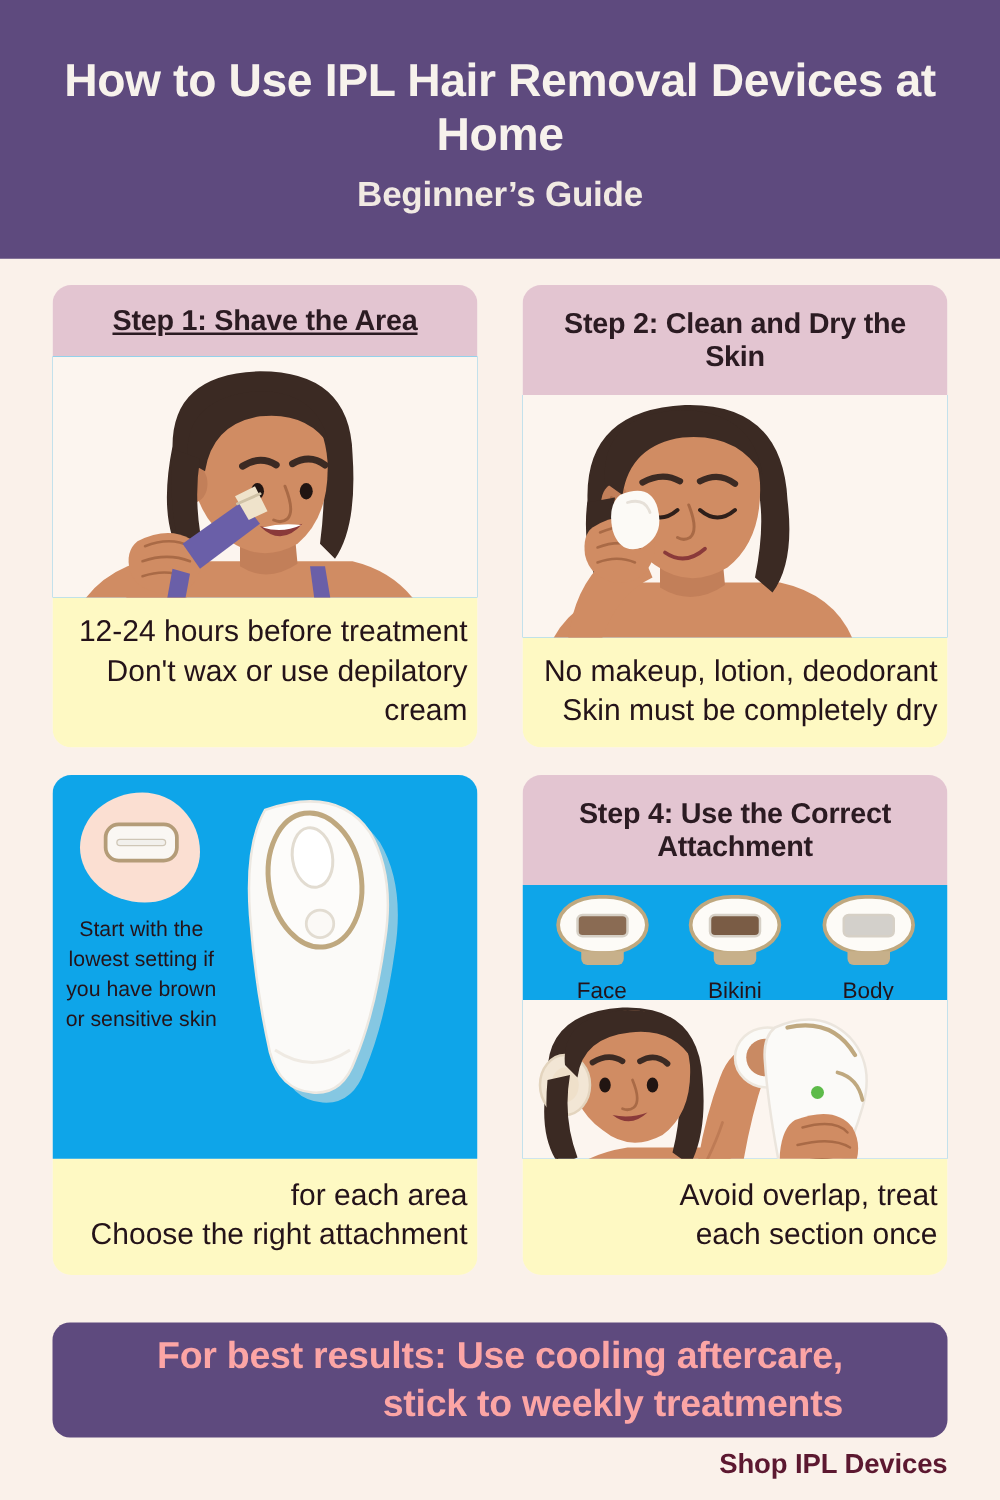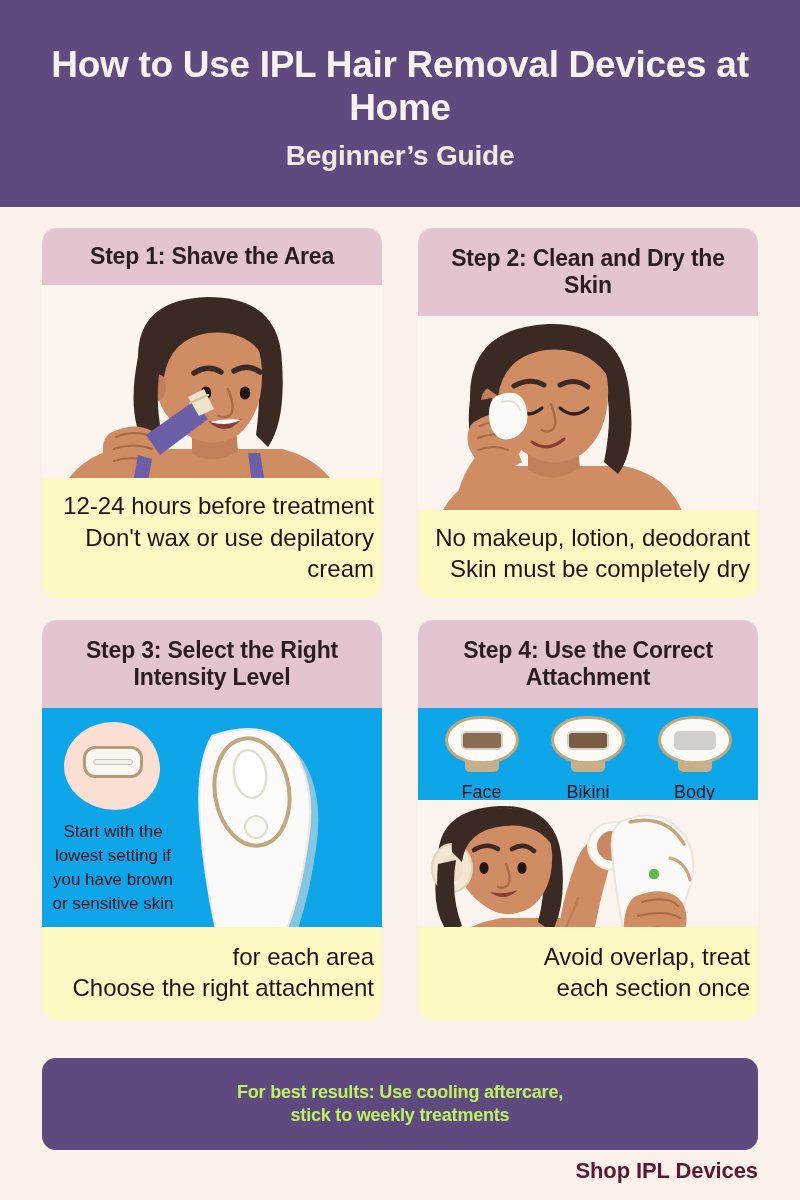--- a/index.html
+++ b/index.html
@@ -42,38 +42,38 @@
     display: flex; flex-direction: column; position: relative;
   }
   .card-head {
     background: #E3C5D1; color: #2B1B22;
     font-size: 23px; font-weight: bold; text-align: center;
     line-height: 1.18; letter-spacing: -0.2px;
     padding: 15px 12px 15px;
     display: flex; align-items: center; justify-content: center;
   }
   .card-head.two-line { min-height: 88px; }
-  .card-head.one-line { min-height: 57px; }
+  .card-head.one-line { min-height: 57px; text-decoration: underline; }
   .card-art { flex: 1; position: relative; overflow: hidden; background: #0ea5e9; }
   .card-foot {
     background: #fef9c3; color: #241319;
     font-size: 24px; text-align: right; line-height: 1.32;
     padding: 12px 8px 13px;
   }
   .card-foot.tall { padding: 14px 8px 16px; }
 
   
   .banner {
     position: absolute; left: 42px; top: 1058px; width: 716px; height: 92px;
     background: #5E4A7E; border-radius: 14px;
     display: flex; align-items: center; justify-content: center;
   }
   .banner-text {
-    color: #bef264; font-size: 18px; font-weight: bold;
-    text-align: center; line-height: 1.3; letter-spacing: -0.2px;
+    color: #fca5a5; font-size: 30px; font-weight: bold;
+    text-align: right; line-height: 1.3; letter-spacing: -0.2px;
   }
   .shop-cta {
     position: absolute; right: 42px; top: 1158px;
     color: #5C1830; font-size: 22px; font-weight: bold;
     letter-spacing: -0.1px;
   }
 
   
   .s3-wrap { position: absolute; inset: 0; }
   .s3-blob {
@@ -228,21 +228,20 @@
           <path d="M84 86 q14 -4 18 8" stroke="#E6E0D8" stroke-width="2.2" fill="none" stroke-linecap="round"></path>
         </svg>
       </div>
       <div class="card-foot">
         <div>No makeup, lotion, deodorant</div>
         <div>Skin must be completely dry</div>
       </div>
     </div>
 
     <div class="card">
-      <div class="card-head two-line">Step 3: Select the Right Intensity Level</div>
       <div class="card-art">
         <div class="s3-wrap">
           <div class="s3-blob"></div>
           <div class="s3-attach">
             <div class="s3-attach-bar"></div>
           </div>
           <div class="s3-text">Start with the lowest setting if you have brown or sensitive skin</div>
           <div class="s3-device">
             <svg viewBox="0 0 190 262" width="190" height="262">
 

